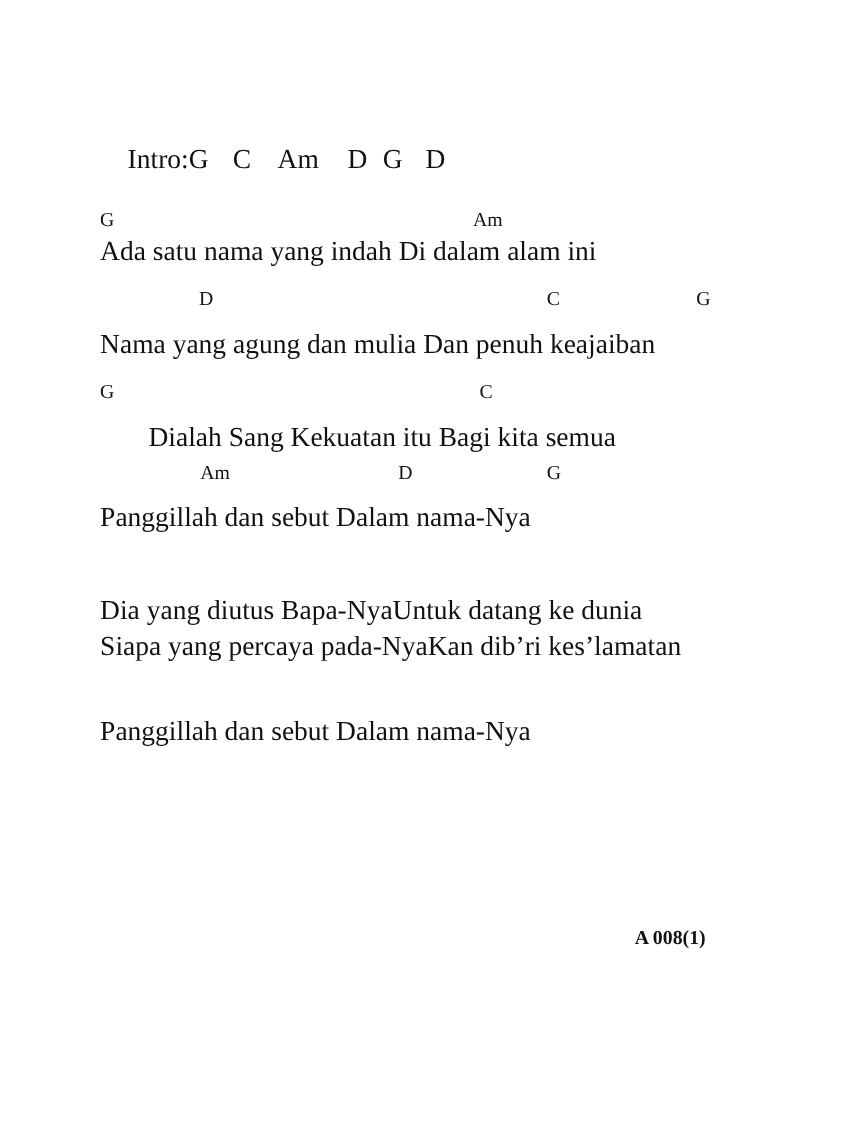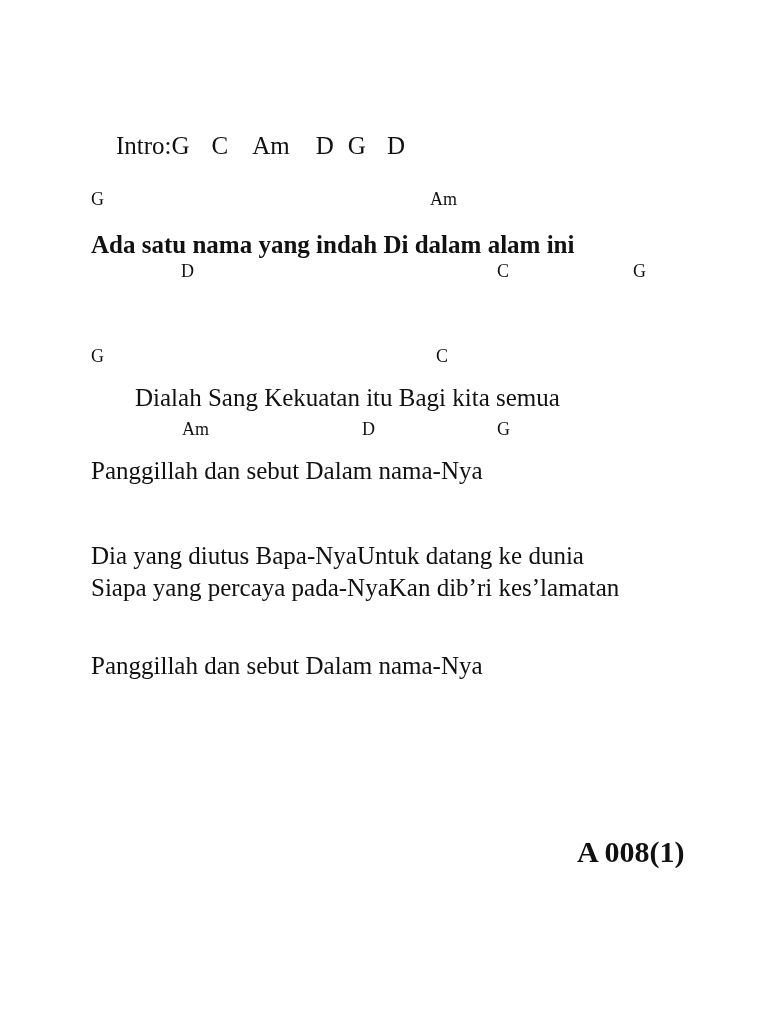--- a/index.html
+++ b/index.html
@@ -46,47 +46,48 @@
       position: absolute;
       left: 91px;
       font-size: 25px;
       line-height: 30px;
       white-space: pre;
     }
     .code {
       position: absolute;
       left: 577px;
       top: 837px;
-      font-size: 30px;
+      font-size: 18px;
       font-weight: bold;
       line-height: 30px;
       white-space: pre;
       font-family: Liberation Serif, serif;
     }
   </style>
 </head>
 <body>
 
 <div class="page">
 
   <div class="intro">
     <span>Intro:</span><span>G</span><span style="width:22px"></span><span>C</span><span style="width:24px"></span><span>Am</span><span style="width:26px"></span><span>D</span><span style="width:14px"></span><span>G</span><span style="width:21px"></span><span>D</span>
   </div>
 
   <div class="chord-row" style="top:188px;">
     <span class="chord" style="left:91px;">G</span>
     <span class="chord" style="left:430px;">Am</span>
   </div>
-  <div class="lyric" style="top:230px;font-weight:bold;">Ada satu nama yang indah Di dalam alam ini</div>
+  <div class="lyric" style="top:214px;">Ada satu nama yang indah Di dalam alam ini</div>
 
   <div class="chord-row" style="top:260px;">
     <span class="chord" style="left:181px;">D</span>
     <span class="chord" style="left:497px;">C</span>
     <span class="chord" style="left:633px;">G</span>
   </div>
+  <div class="lyric" style="top:299px;">Nama yang agung dan mulia Dan penuh keajaiban</div>
 
   <div class="chord-row" style="top:345px;">
     <span class="chord" style="left:91px;">G</span>
     <span class="chord" style="left:436px;">C</span>
   </div>
   <div class="lyric" style="top:383px;margin-left:44px;">Dialah Sang Kekuatan itu Bagi kita semua</div>
 
   <div class="chord-row" style="top:418px;">
     <span class="chord" style="left:182px;">Am</span>
     <span class="chord" style="left:362px;">D</span>

